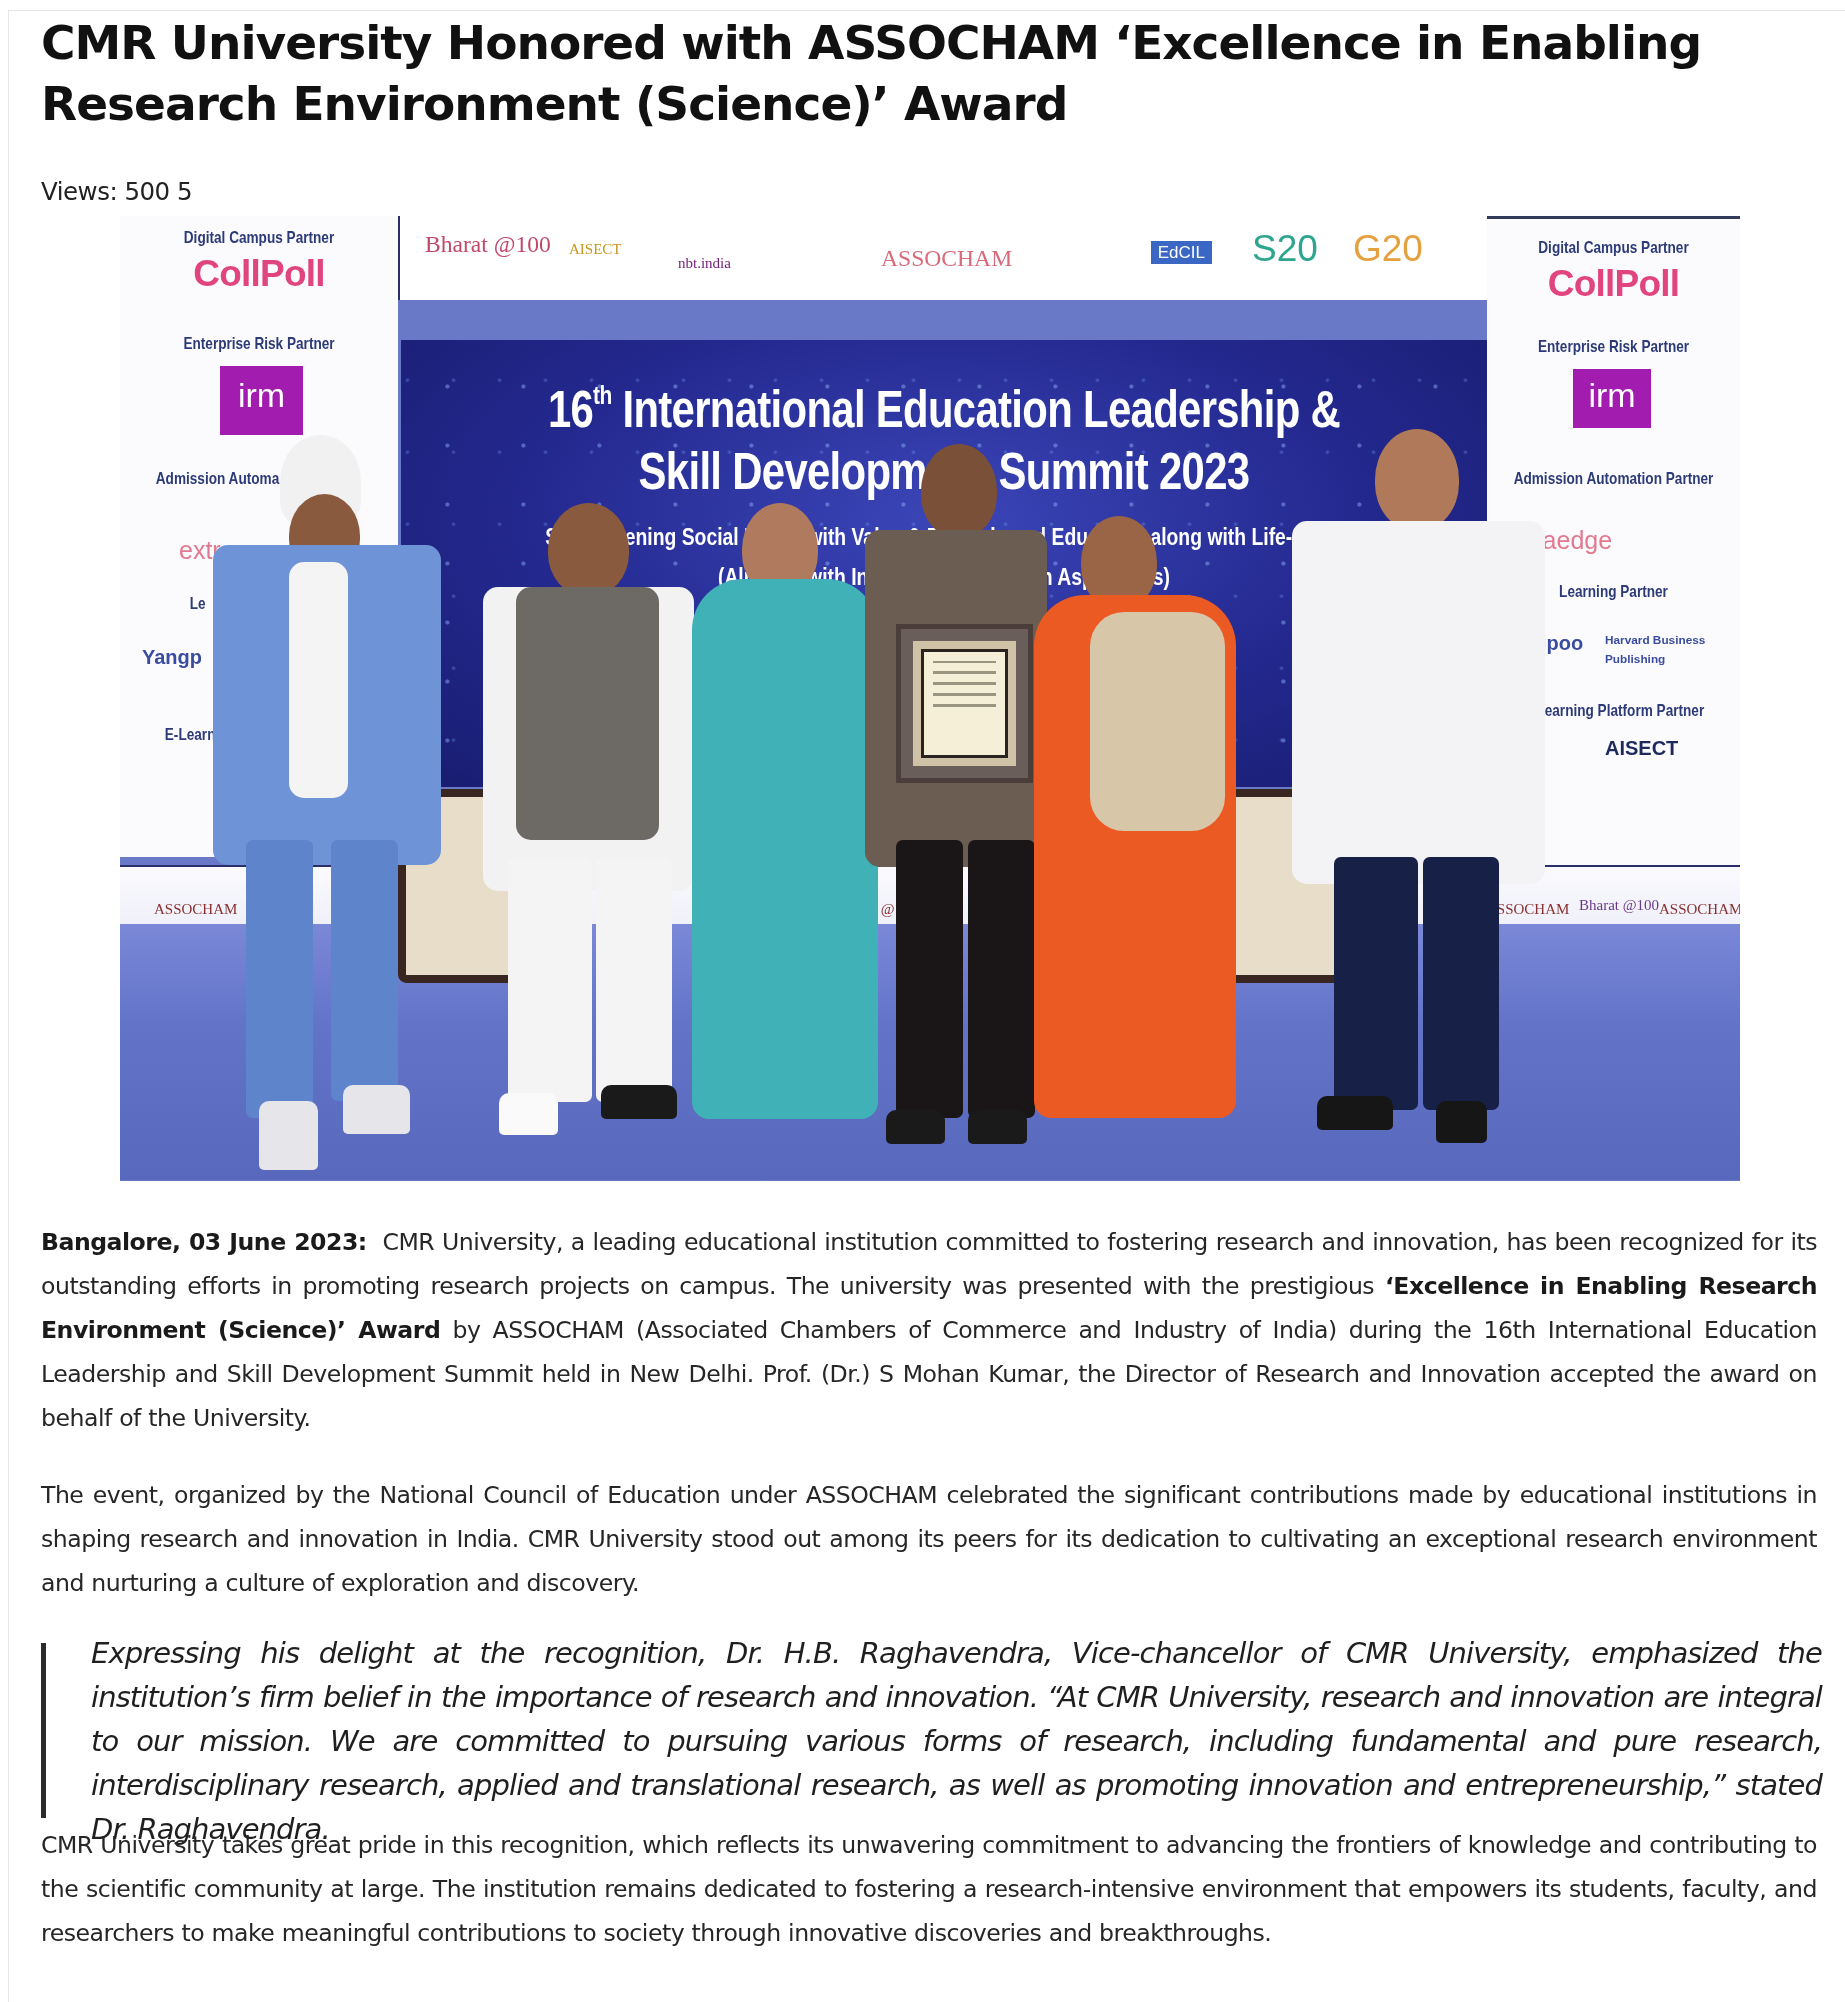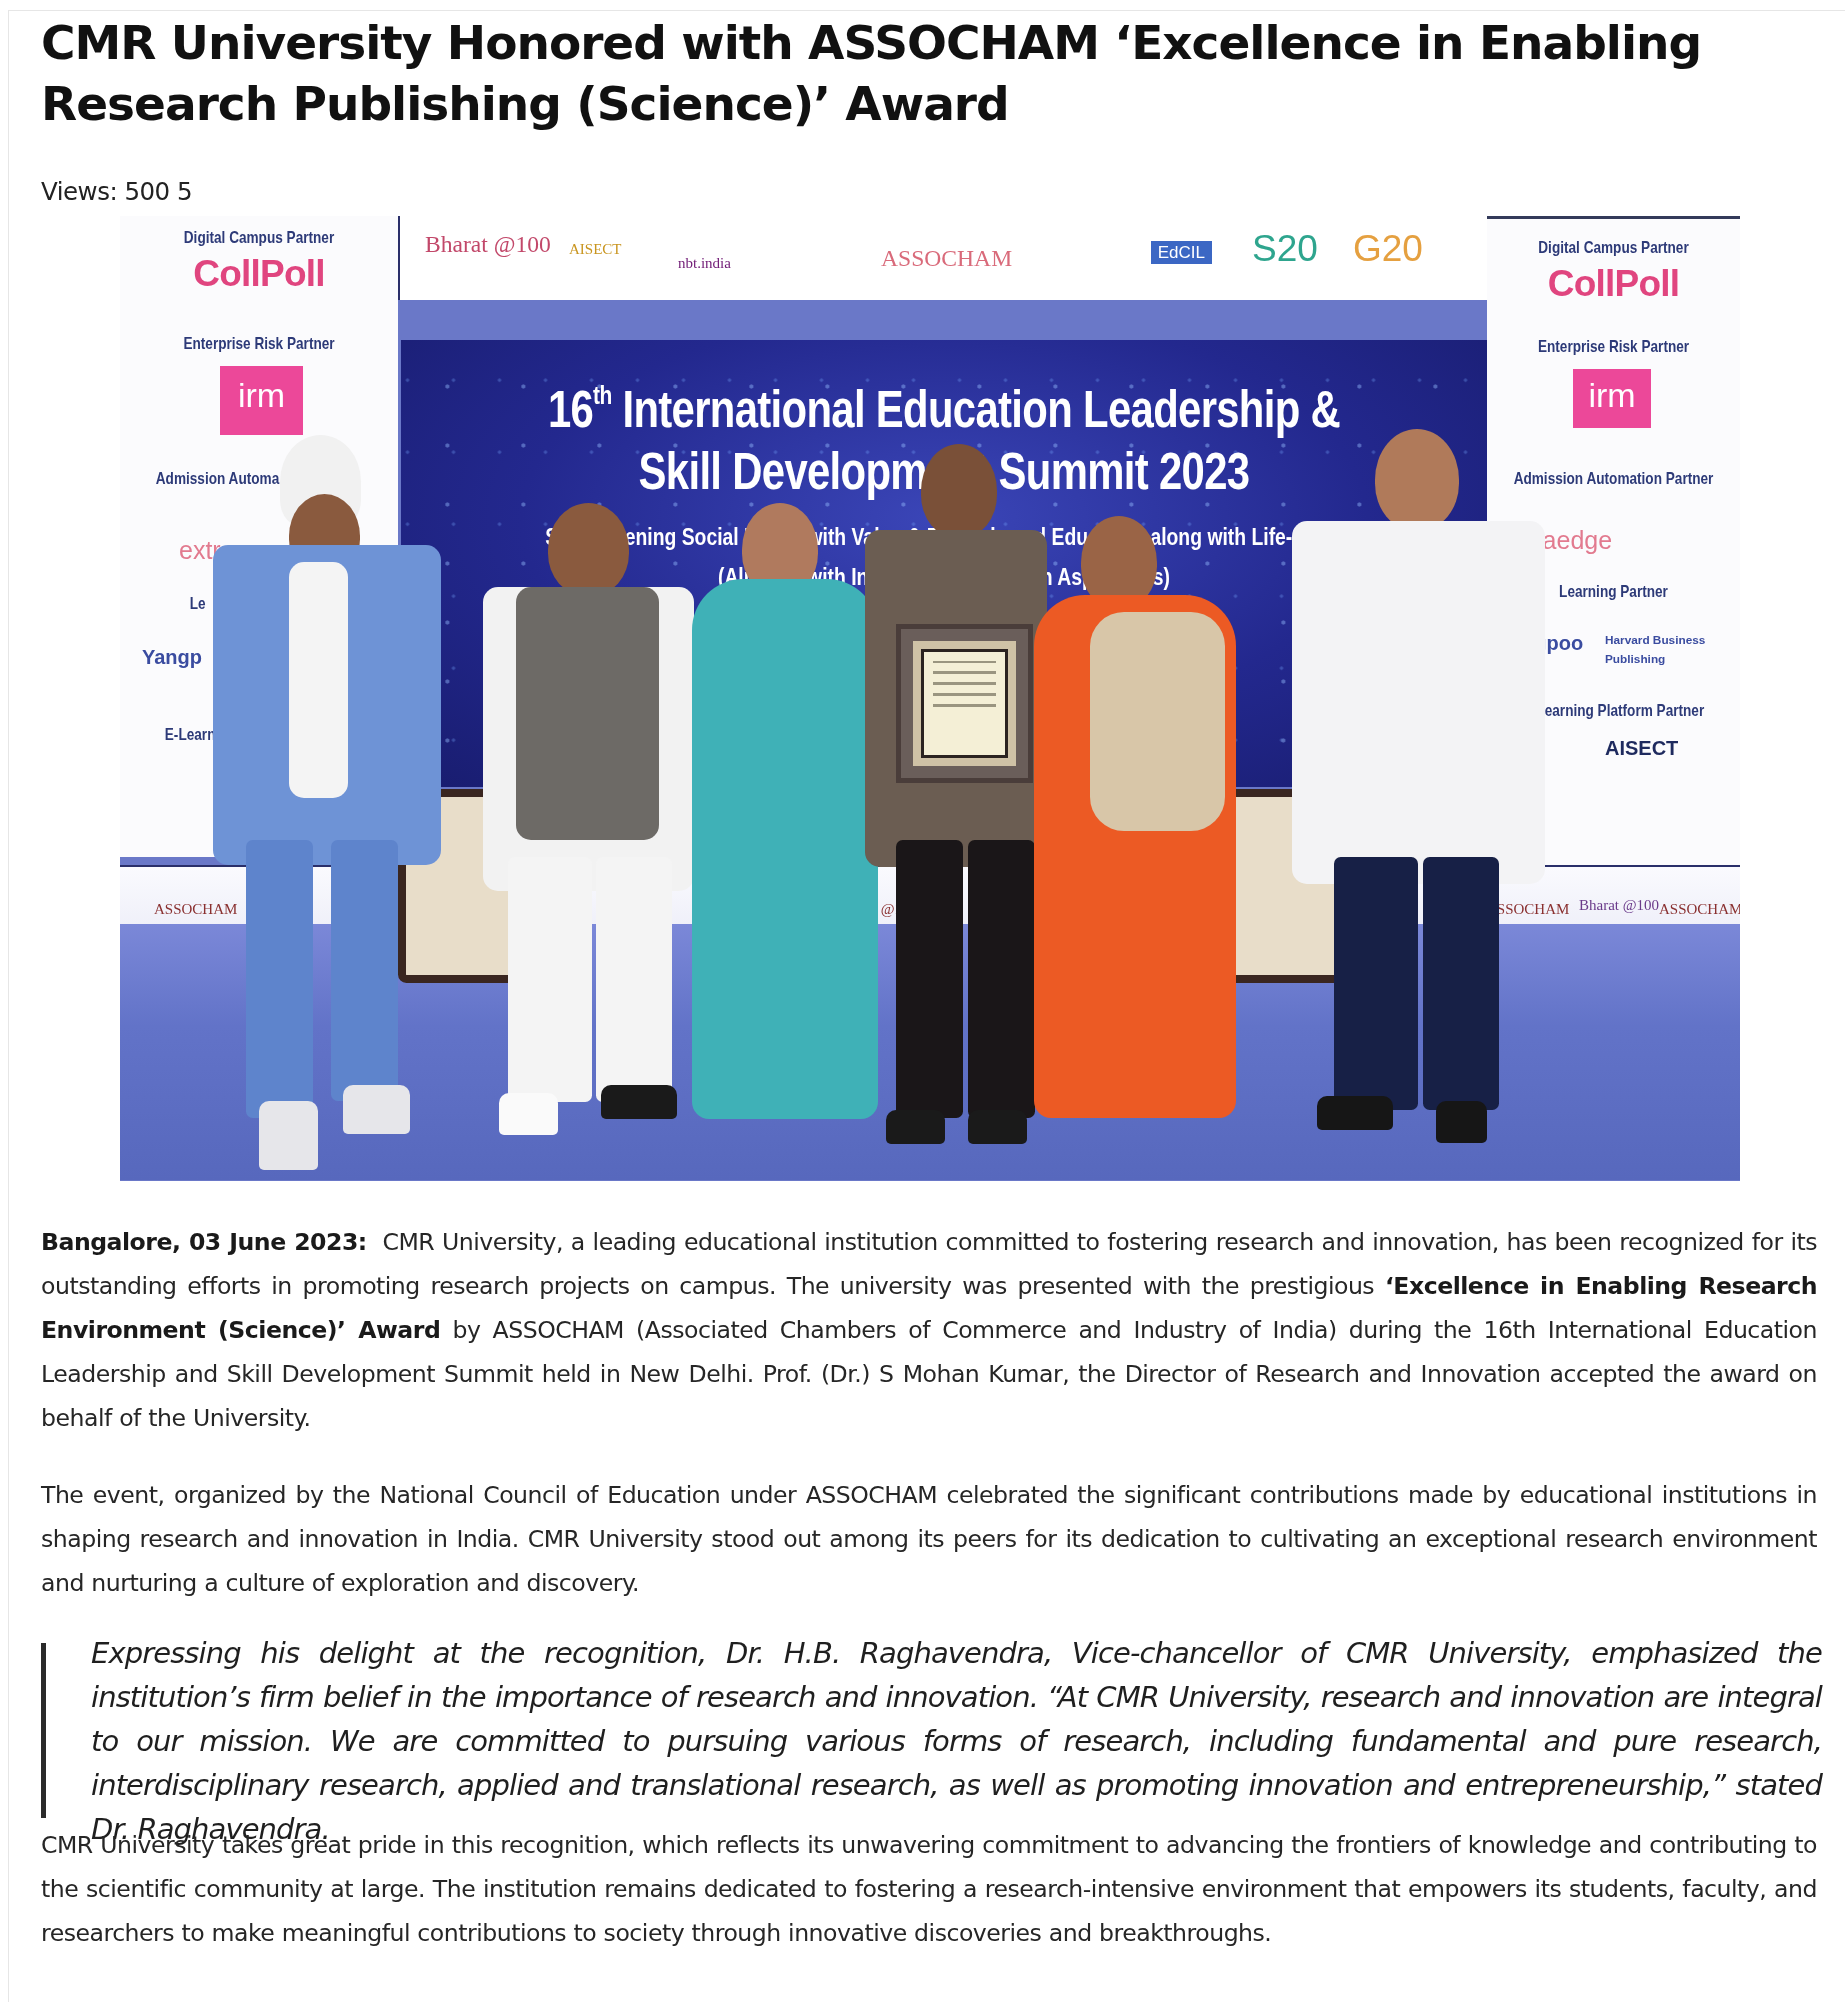--- a/index.html
+++ b/index.html
@@ -69,21 +69,21 @@
   }
   .partner-label {
     position: absolute; width: 100%; text-align: center; font-weight: 700;
     font-size: 17px; color: #2d3a78; transform: scaleX(0.8);
   }
   .collpoll {
     position: absolute; width: 100%; text-align: center; font-size: 37px; font-weight: 700;
     color: #e0457f; letter-spacing: -0.8px;
   }
   .irm-box {
-    position: absolute; width: 83px; height: 69px; background: #ec4899; color: #fff;
+    position: absolute; width: 83px; height: 69px; background: #a21caf; color: #fff;
     font-size: 34px; text-align: center; line-height: 59px;
   }
   .extraa { position: absolute; width: 100%; font-size: 25px; color: #e27a8f; }
   .partner-text { position: absolute; font-size: 20px; font-weight: 700; color: #3a4ca0; }
   .stage-banner {
     position: absolute; left: 0; top: 649px; width: 100%; height: 101px;
     background: linear-gradient(#fafafe, #e8e9f6); border-top: 2.5px solid #2a2f6a;
   }
   .carpet {
     position: absolute; left: 0; top: 708px; width: 100%; height: 256px;
@@ -128,21 +128,21 @@
     color: #1f1f1f; text-align: justify; letter-spacing: -0.9px;
   }
 </style>
 </head>
 <body>
 
 <div class="page-frame"></div>
 
 <article class="article">
 
-  <h1 class="title">CMR University Honored with ASSOCHAM ‘Excellence in Enabling Research Publishing (Science)’ Award</h1>
+  <h1 class="title">CMR University Honored with ASSOCHAM ‘Excellence in Enabling Research Environment (Science)’ Award</h1>
 
   <div class="views">Views: 500 5</div>
 
   <figure class="photo" aria-label="Award ceremony photo: six people on stage holding a framed certificate in front of a summit backdrop">
 
     <div class="backdrop-left">
       <div class="partner-label" style="top:11.8px;">Digital Campus Partner</div>
       <div class="collpoll" style="top:37px;">CollPoll</div>
       <div class="partner-label" style="top:118px;">Enterprise Risk Partner</div>
       <div class="irm-box" style="left:100px; top:150px;">irm</div>

